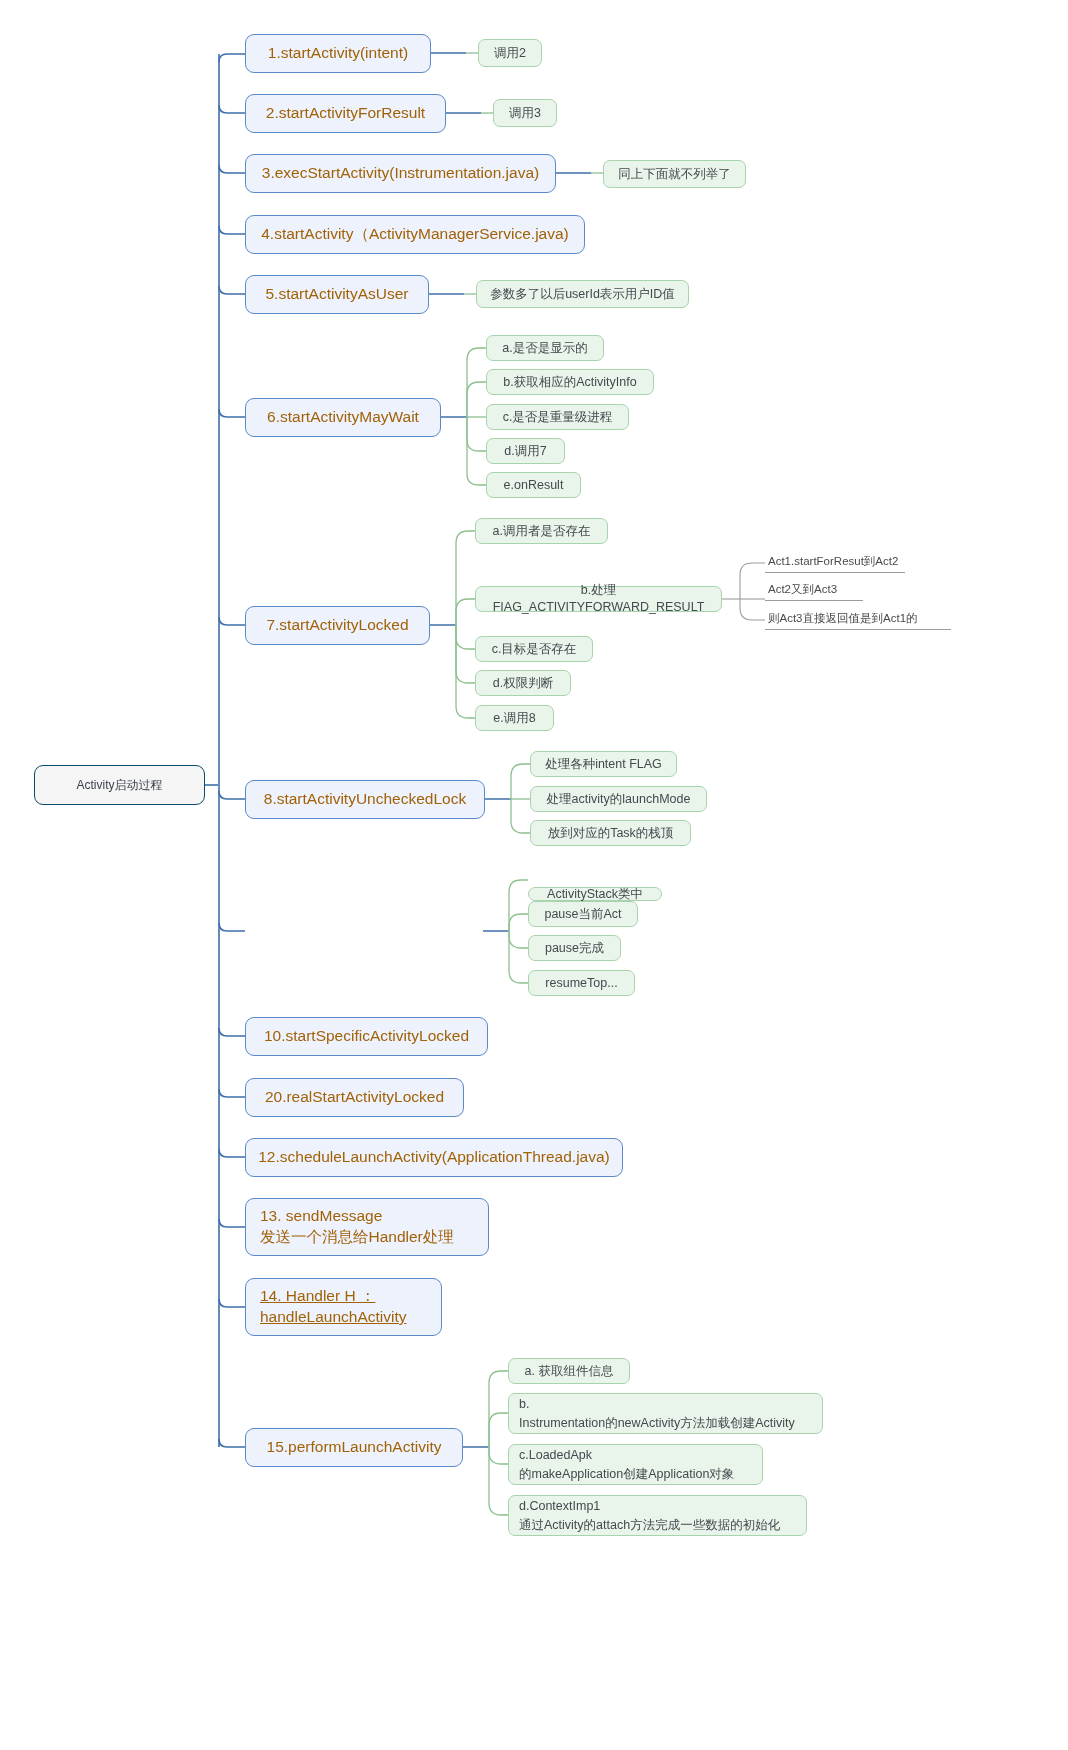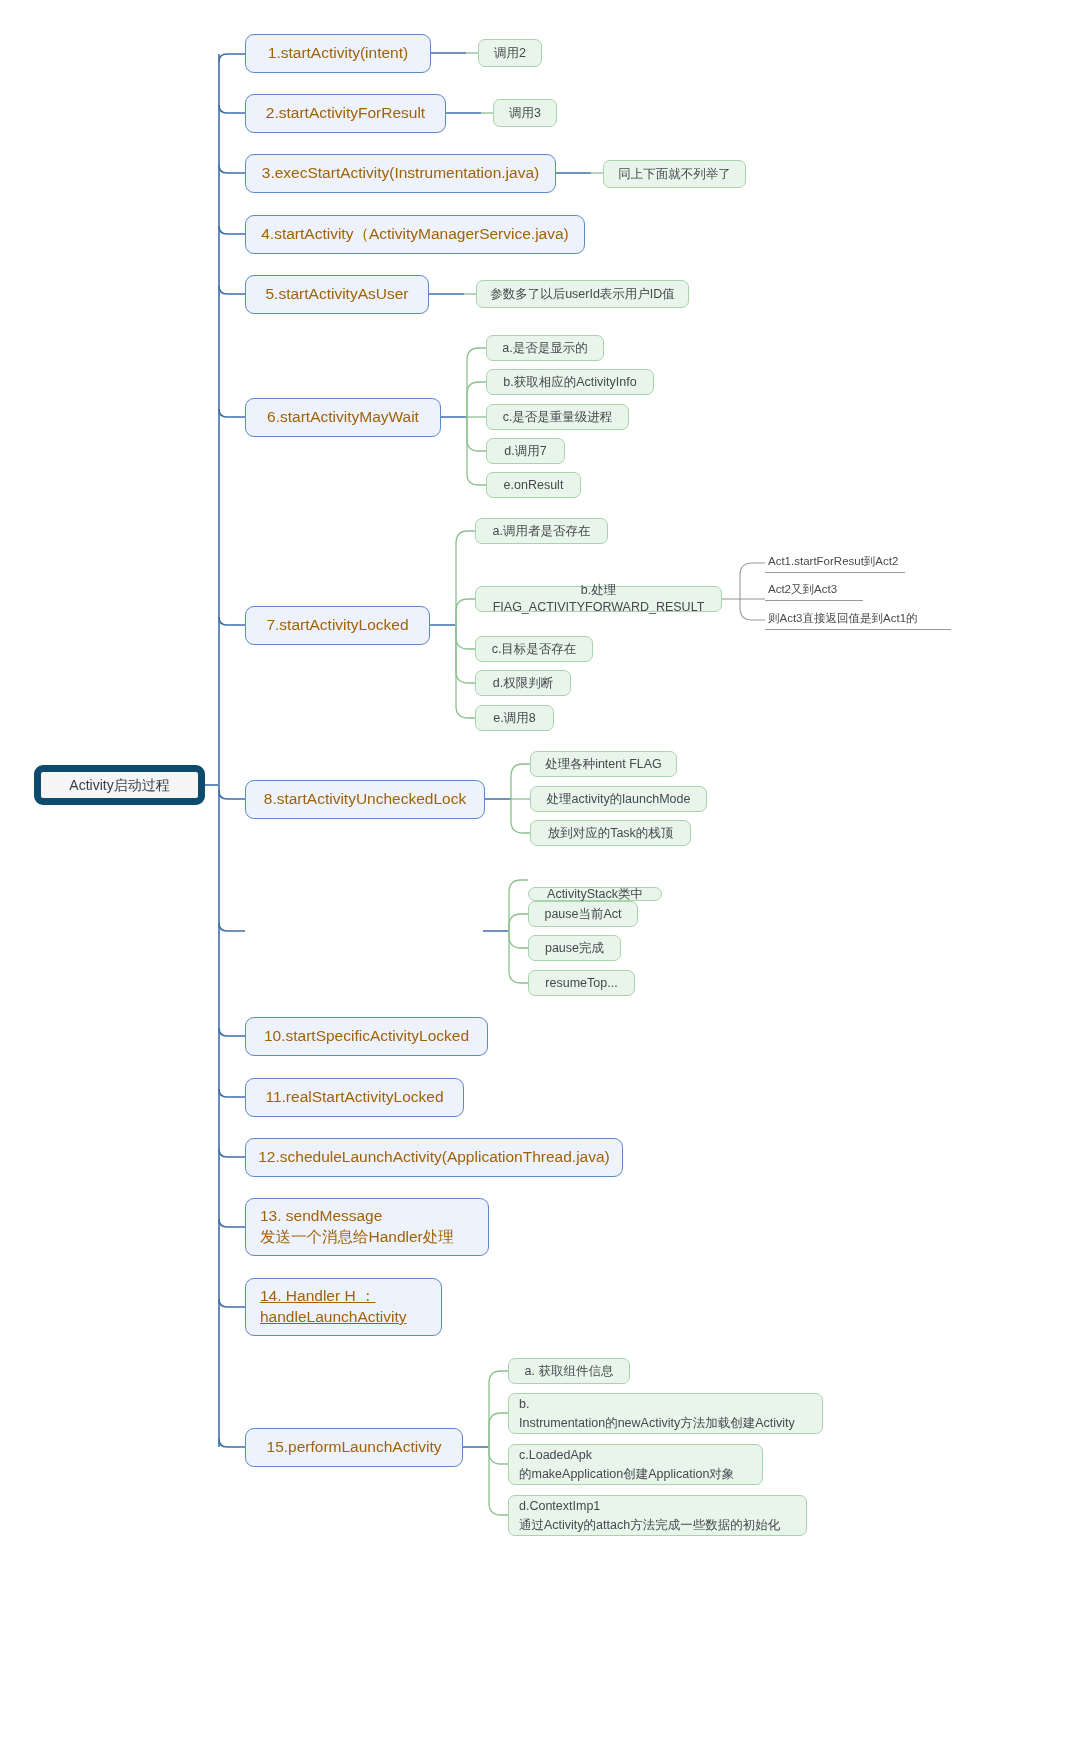--- a/index.html
+++ b/index.html
@@ -31,24 +31,24 @@
     display: flex;
     align-items: center;
     justify-content: center;
     text-align: center;
     white-space: pre-line;
     line-height: 1.35;
   }
   
   .n-root {
     background: #f5f5f5;
-    border: 7px solid #0c4a6e;
+    border: 1px solid #0c4a6e;
     border-radius: 9px;
     color: #39404d;
-    font-size: 14px;
+    font-size: 12px;
     padding: 0 12px;
   }
   
   .n-l1 {
     background: #eef2fc;
     border: 1.4px solid #5b8ac9;
     border-radius: 9px;
     color: #a16207;
     font-size: 15.5px;
     padding: 0 12px;
@@ -203,21 +203,21 @@
   <div class="node n-l1" style="left:245px; top:780px; width:240px; height:39px;">
     <span>8.startActivityUncheckedLock</span>
   </div>
 
 
   <div class="node n-l1" style="left:245px; top:1017px; width:243px; height:39px;">
     <span>10.startSpecificActivityLocked</span>
   </div>
 
   <div class="node n-l1" style="left:245px; top:1078px; width:219px; height:39px;">
-    <span>11.realStartActivityLocked</span>
+    <span>20.realStartActivityLocked</span>
   </div>
 
   <div class="node n-l1" style="left:245px; top:1138px; width:378px; height:39px;">
     <span>12.scheduleLaunchActivity(ApplicationThread.java)</span>
   </div>
 
   <div class="node n-l1 multiline" style="left:245px; top:1198px; width:244px; height:58px;">
     <span>13. sendMessage
 发送一个消息给Handler处理</span>
   </div>

